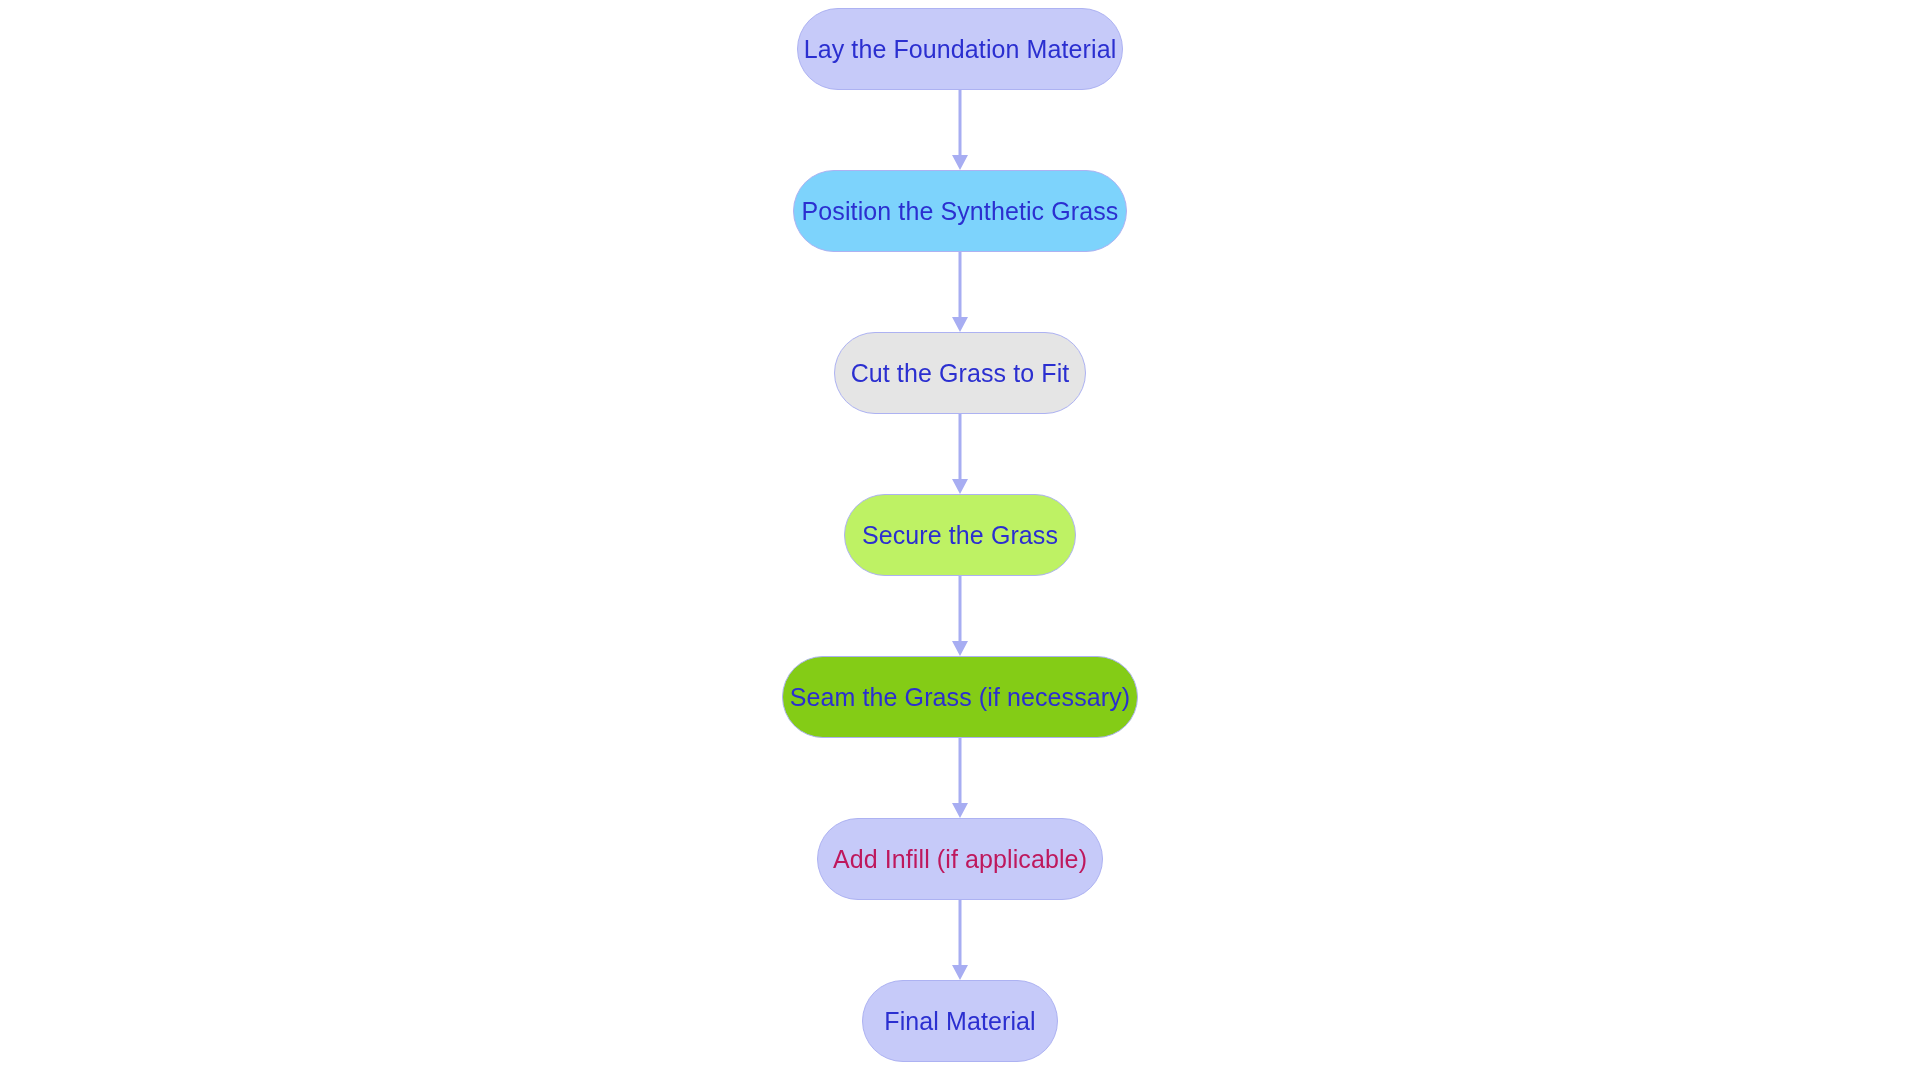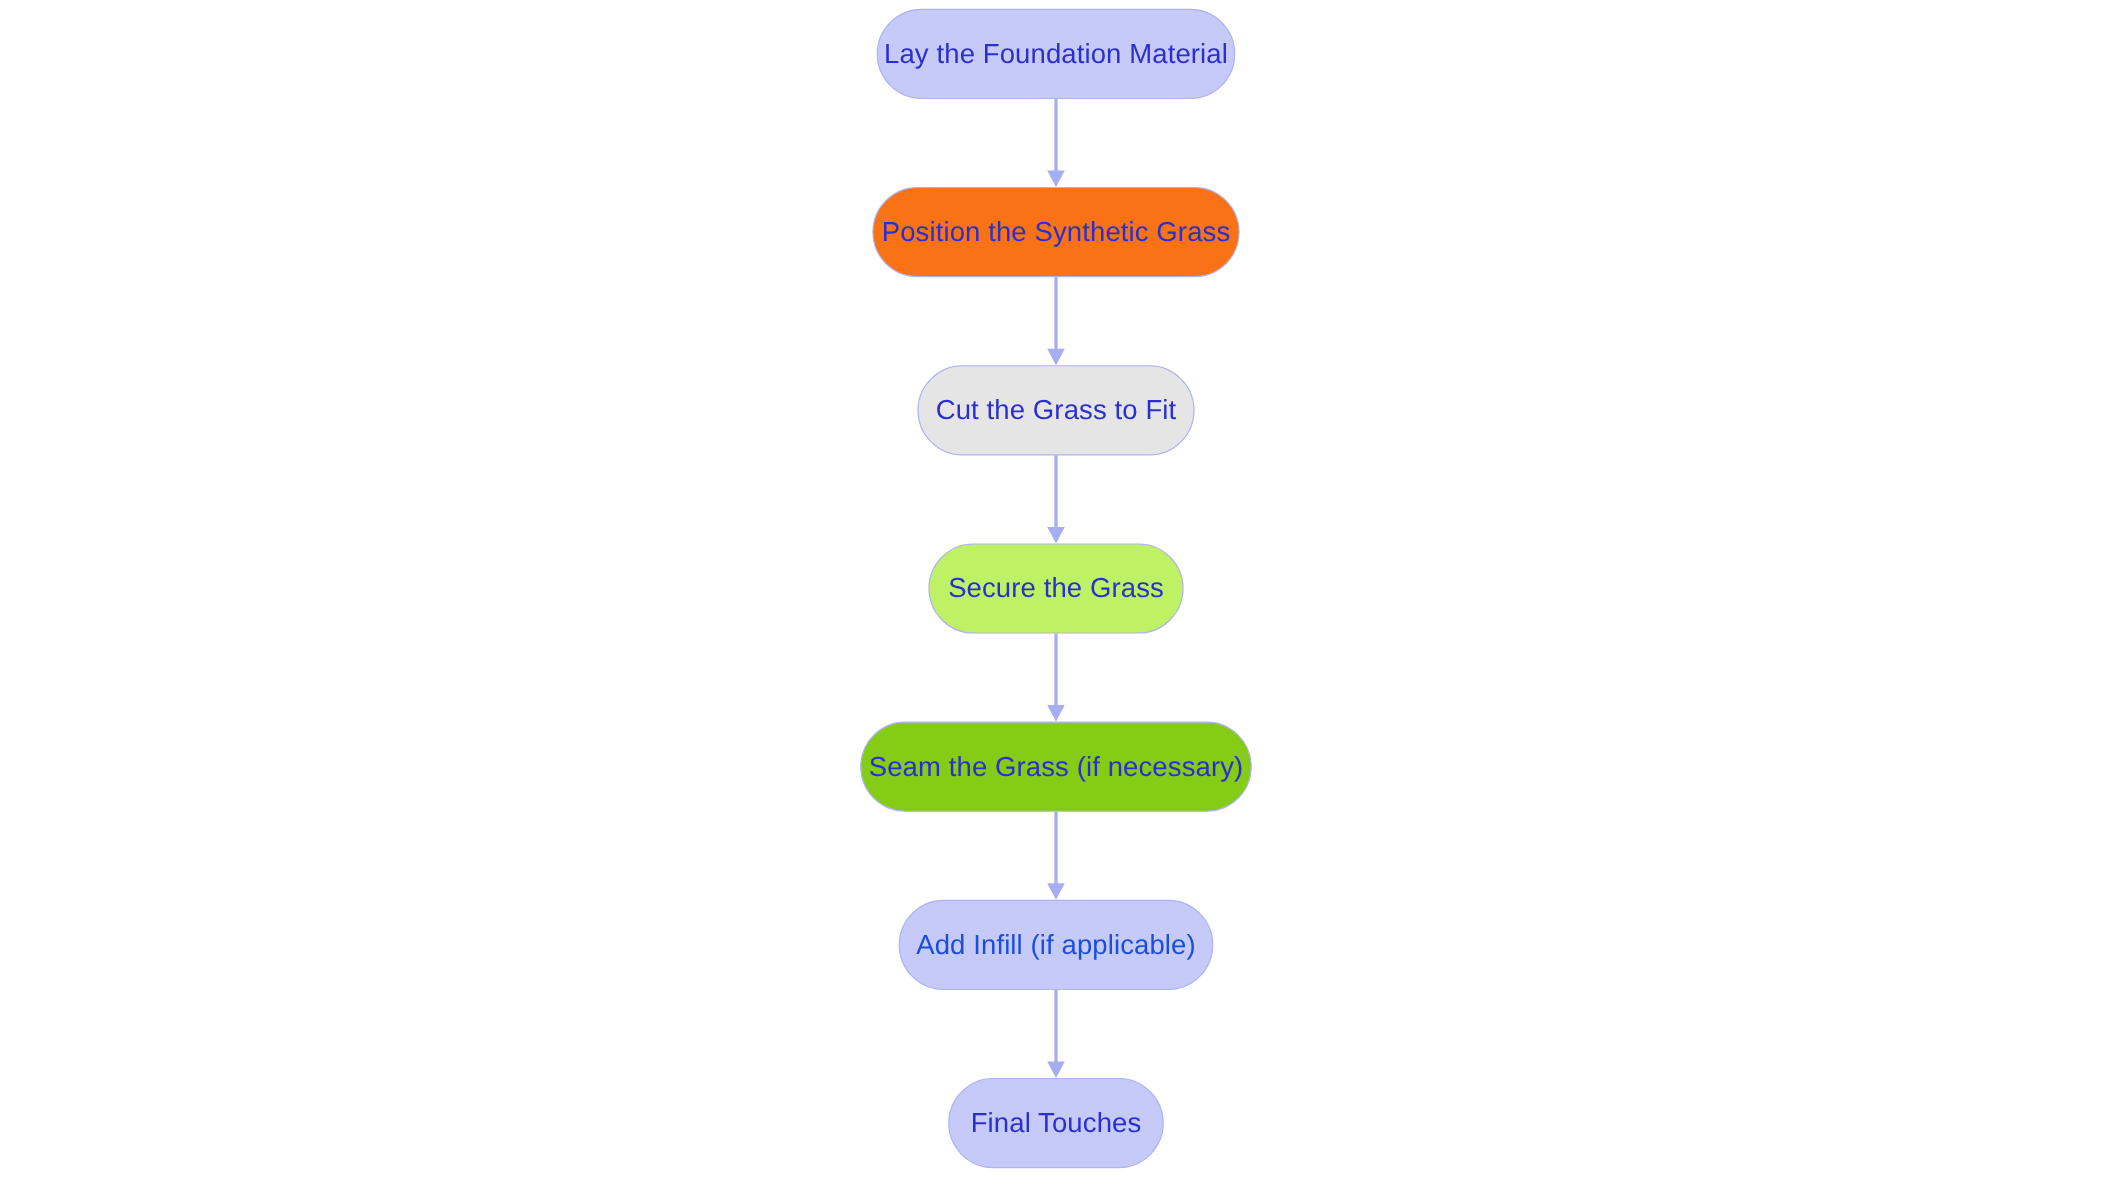--- a/index.html
+++ b/index.html
@@ -96,21 +96,21 @@
 
     <div class="node" style="width: 326px; background: rgb(198, 202, 249); border-color: rgb(173, 178, 242);">
       <span class="node-label" style="color: rgb(43, 47, 208);">Lay the Foundation Material</span>
     </div>
 
     <div class="connector">
       <div class="stem" style="background: rgb(167, 173, 242);"></div>
       <div class="arrowhead" style="border-top-color: rgb(167, 173, 242);"></div>
     </div>
 
-    <div class="node" style="width: 334px; background: #f97316; border-color: rgb(173, 178, 242);">
+    <div class="node" style="width: 334px; background: #7dd3fc; border-color: rgb(173, 178, 242);">
       <span class="node-label" style="color: rgb(43, 47, 208);">Position the Synthetic Grass</span>
     </div>
 
     <div class="connector">
       <div class="stem" style="background: rgb(167, 173, 242);"></div>
       <div class="arrowhead" style="border-top-color: rgb(167, 173, 242);"></div>
     </div>
 
     <div class="node" style="width: 252px; background: #e5e5e5; border-color: rgb(173, 178, 242);">
       <span class="node-label" style="color: rgb(43, 47, 208);">Cut the Grass to Fit</span>
@@ -133,26 +133,26 @@
     <div class="node" style="width: 356px; background: #84cc16; border-color: rgb(173, 178, 242);">
       <span class="node-label" style="color: rgb(43, 47, 208);">Seam the Grass (if necessary)</span>
     </div>
 
     <div class="connector">
       <div class="stem" style="background: rgb(167, 173, 242);"></div>
       <div class="arrowhead" style="border-top-color: rgb(167, 173, 242);"></div>
     </div>
 
     <div class="node" style="width: 286px; background: rgb(198, 202, 249); border-color: rgb(173, 178, 242);">
-      <span class="node-label" style="color: #1d4ed8;">Add Infill (if applicable)</span>
+      <span class="node-label" style="color: #be185d;">Add Infill (if applicable)</span>
     </div>
 
     <div class="connector">
       <div class="stem" style="background: rgb(167, 173, 242);"></div>
       <div class="arrowhead" style="border-top-color: rgb(167, 173, 242);"></div>
     </div>
 
     <div class="node" style="width: 196px; background: rgb(198, 202, 249); border-color: rgb(173, 178, 242);">
-      <span class="node-label" style="color: rgb(43, 47, 208);">Final Touches</span>
+      <span class="node-label" style="color: rgb(43, 47, 208);">Final Material</span>
     </div>
 
   </div>
 </div>
 
 </body></html>

